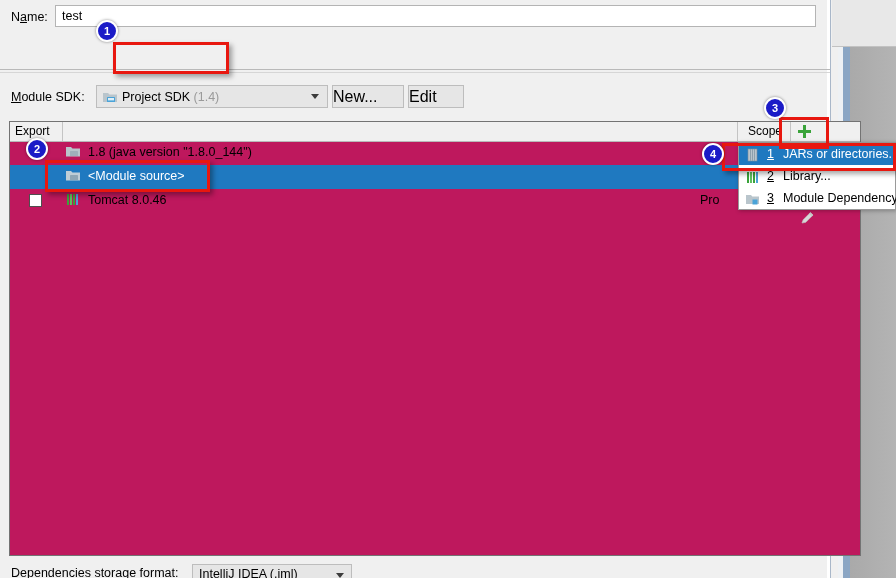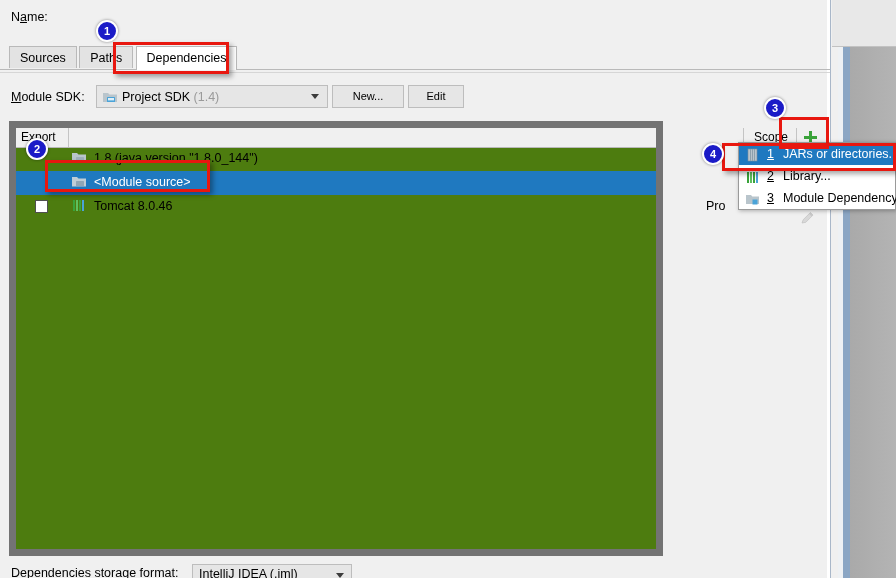--- a/index.html
+++ b/index.html
@@ -119,33 +119,33 @@
     border-left:4px solid transparent;
     border-right:4px solid transparent;
     border-top:5px solid #3c3c3c;
   }
   .btn {
     position: absolute; top: 85px;
     height: 23px; line-height: 21px;
     background: #e6e6e6;
     border: 1px solid #bdbdbd;
     box-sizing: border-box;
-    text-align: center;
-    font-size: 11px;
+    text-align: left;
+    font-size: 16px;
     cursor: default;
   }
   .btn-new { left: 332px; width: 72px; }
   .btn-edit { left: 408px; width: 56px; }
 
   
   .table-wrap {
     position: absolute; left: 9px; top: 121px;
-    width: 654px; height: 435px;
-    background: #4d7c0f;
-    border: 7px solid #737373;
+    width: 852px; height: 435px;
+    background: #be185d;
+    border: 1px solid #737373;
     box-sizing: border-box;
   }
   .thead {
     position: absolute; left: 0; top: 0; width: 100%; height: 19px;
     background: #f0f0f0;
     border-bottom: 1px solid #b9b9b9;
   }
   .th {
     position: absolute; top: 0; height: 19px; line-height: 18px;
     font-size: 12px;
@@ -275,27 +275,23 @@
   <div class="ide-toolbar">
     
     
   </div>
 
   <div class="dialog">
     <div class="dialog-edge"></div>
 
     <div class="name-row">
       <span class="name-label">N<u>a</u>me:</span>
-    </div>
-
-    <div class="tabstrip">
-      <div class="tab">Sources</div>
-      <div class="tab">Paths</div>
-      <div class="tab selected">Dependencies</div>
-    </div>
+      <input class="name-input" type="text" value="test" style="">
+    </div>
+
     <div class="tabline"></div>
     <div class="tabline2"></div>
 
     <span class="sdk-label"><u>M</u>odule SDK:</span>
     <div class="sdk-combo">
       <span class="sdkicon">
         <svg width="15" height="13" viewBox="0 0 15 13">
           <path d="M0 2 L5 2 L6.5 3.5 L14 3.5 L14 11 L0 11 Z" fill="#b9c5cc"></path>
           <rect x="4" y="6" width="8" height="5" rx="0.6" fill="#4aa3d8"></rect>
           <rect x="5" y="7" width="6" height="2.4" fill="#dff0fa"></rect>

